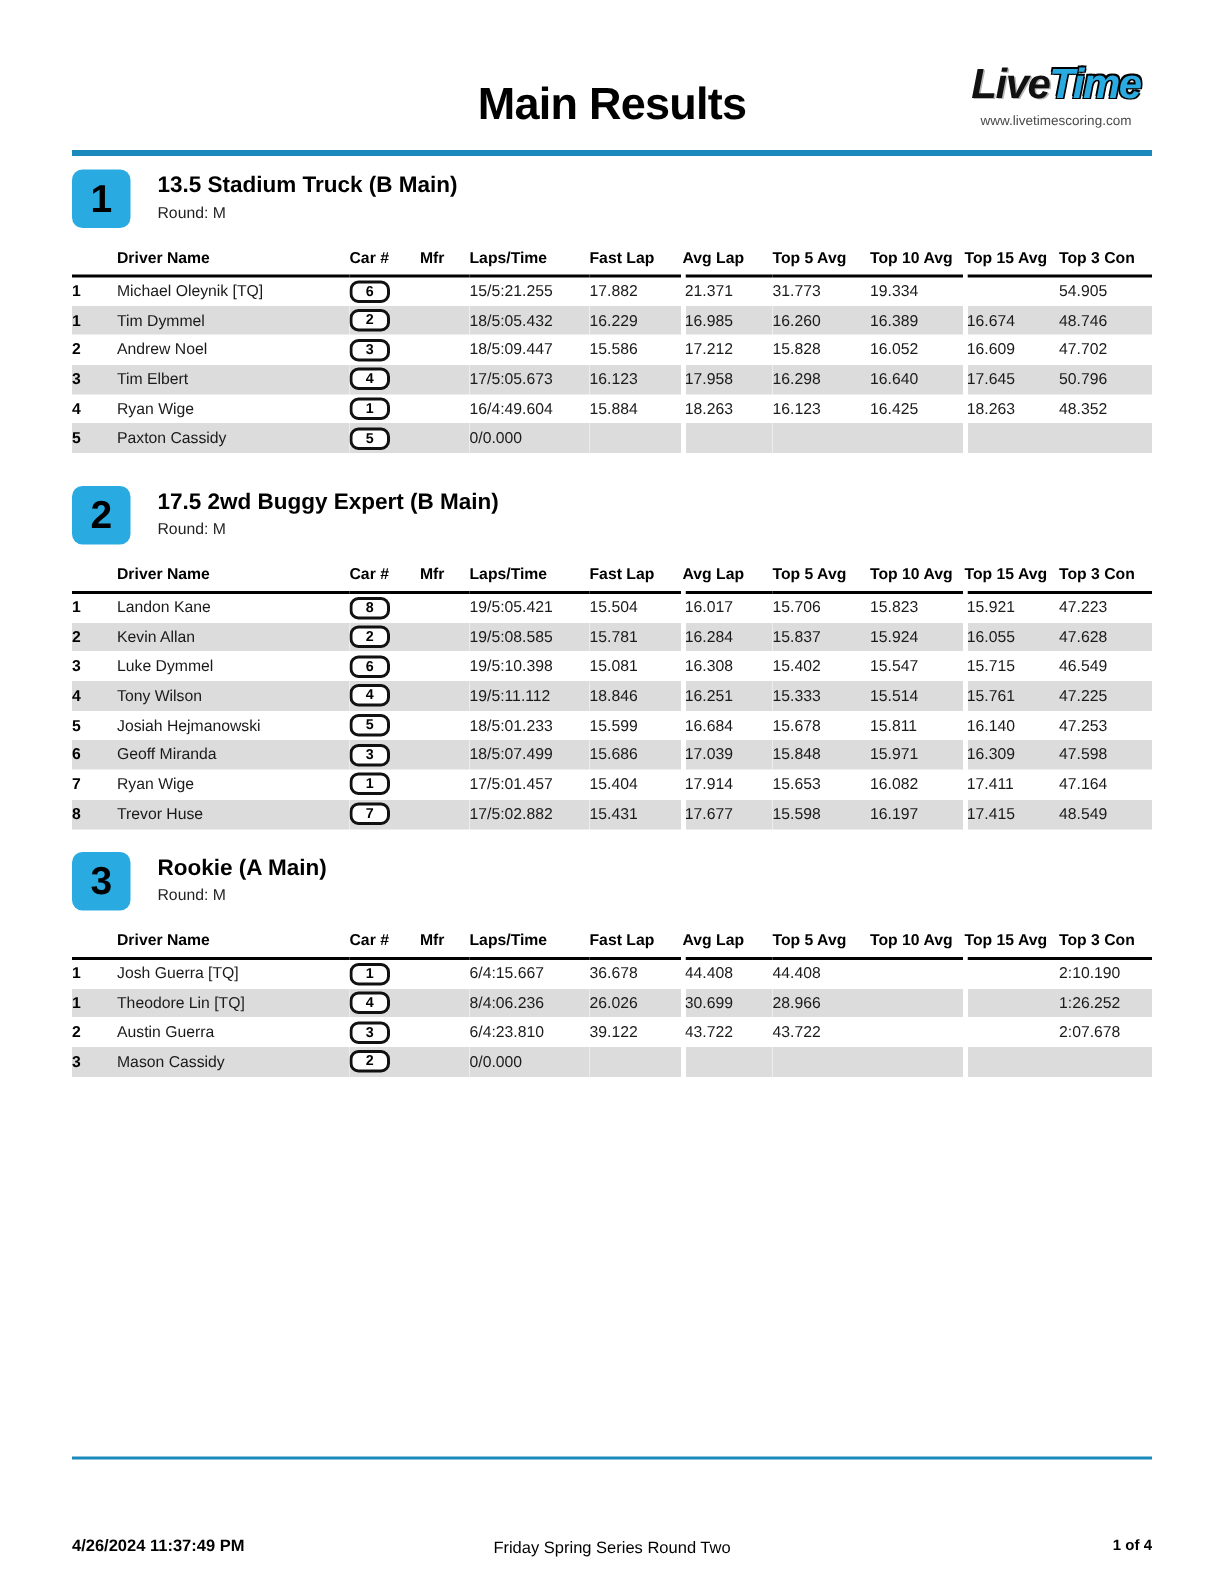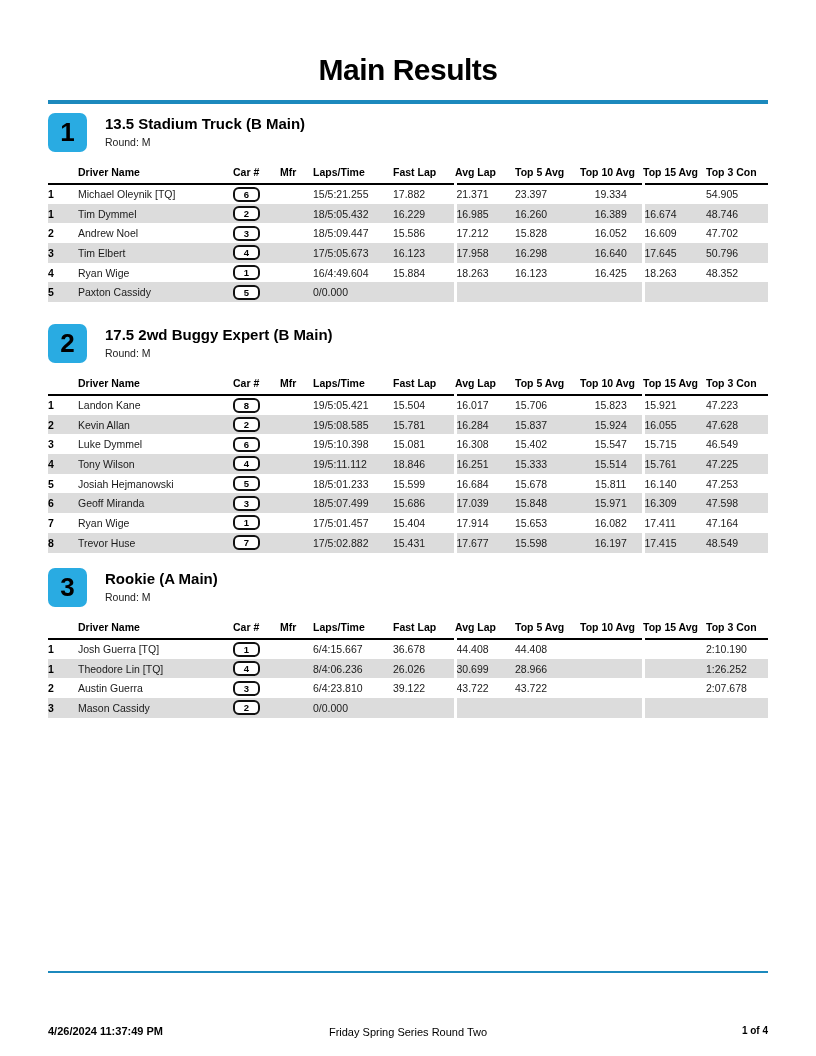--- a/index.html
+++ b/index.html
@@ -103,21 +103,21 @@
     table-layout: fixed;
   }
   .col-pos      { width: 30px; }
   .col-driver   { width: 155px; }
   .col-car      { width: 47px; }
   .col-mfr      { width: 33px; }
   .col-laps_time{ width: 80px; }
   .col-fast_lap { width: 62px; }
   .col-avg_lap  { width: 60px; }
   .col-top5     { width: 65px; }
-  .col-top10    { width: 63px; text-align: center; }
+  .col-top10    { width: 63px; }
   .col-top15    { width: 63px; }
   .col-top3con  { width: 62px; }
 
   table.results-table th {
     text-align: left;
     font-size: 10.5px;
     font-weight: bold;
     color: #000;
     padding: 2px 0 5px 0;
     border-bottom: 2px solid #000;
@@ -175,20 +175,24 @@
     font-size: 10px; font-weight: bold; color: #000;
   }
 </style>
 </head>
 <body>
 
 <div class="page">
 
   <div class="page-title">Main Results</div>
 
+  <div class="logo">
+    <div class="logo-text"><span class="logo-live">Live</span><span class="logo-time">Time</span></div>
+    <div class="logo-url">www.livetimescoring.com</div>
+  </div>
 
   <div class="top-rule"></div>
 
   <div id="sections-host">
   <section class="section section-1">
     <div class="section-header">
       <div class="section-number">1</div>
       <div class="section-titles">
         <div class="section-title">13.5 Stadium Truck (B Main)</div>
         <div class="section-round">Round: M</div>
@@ -225,21 +229,21 @@
           </thead>
       <tbody>
             <tr>
               <td class="col-pos">1</td>
               <td class="col-driver">Michael Oleynik [TQ]</td>
               <td class="col-car"><span class="car-badge">6</span></td>
               <td class="col-mfr"></td>
               <td class="col-laps_time">15/5:21.255</td>
               <td class="col-fast_lap">17.882</td>
               <td class="col-avg_lap">21.371</td>
-              <td class="col-top5">23.397</td>
+              <td class="col-top5">31.773</td>
               <td class="col-top10">19.334</td>
               <td class="col-top15"></td>
               <td class="col-top3con">54.905</td>
             </tr>
             <tr>
               <td class="col-pos">1</td>
               <td class="col-driver">Tim Dymmel</td>
               <td class="col-car"><span class="car-badge">2</span></td>
               <td class="col-mfr"></td>
               <td class="col-laps_time">18/5:05.432</td>

